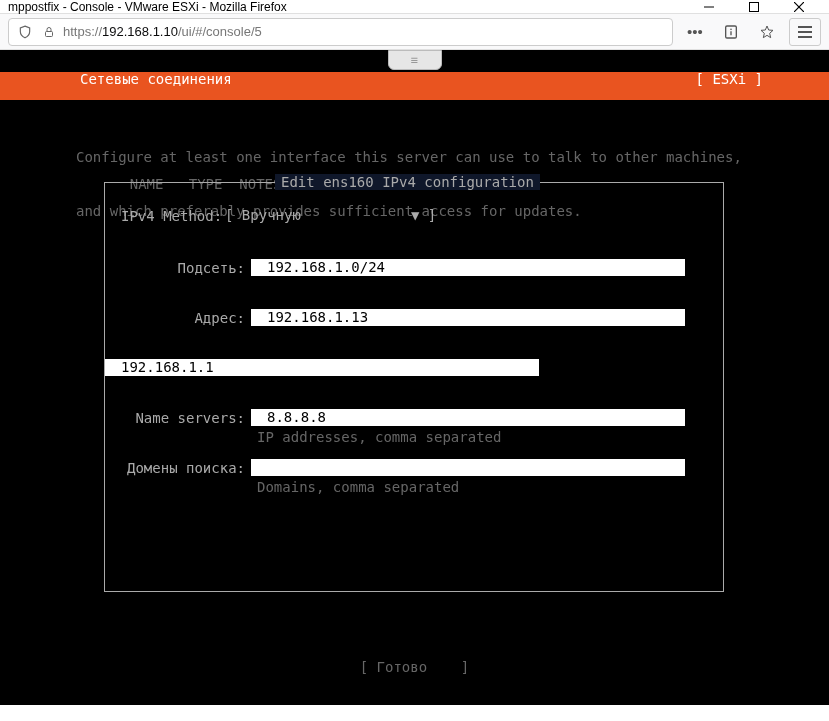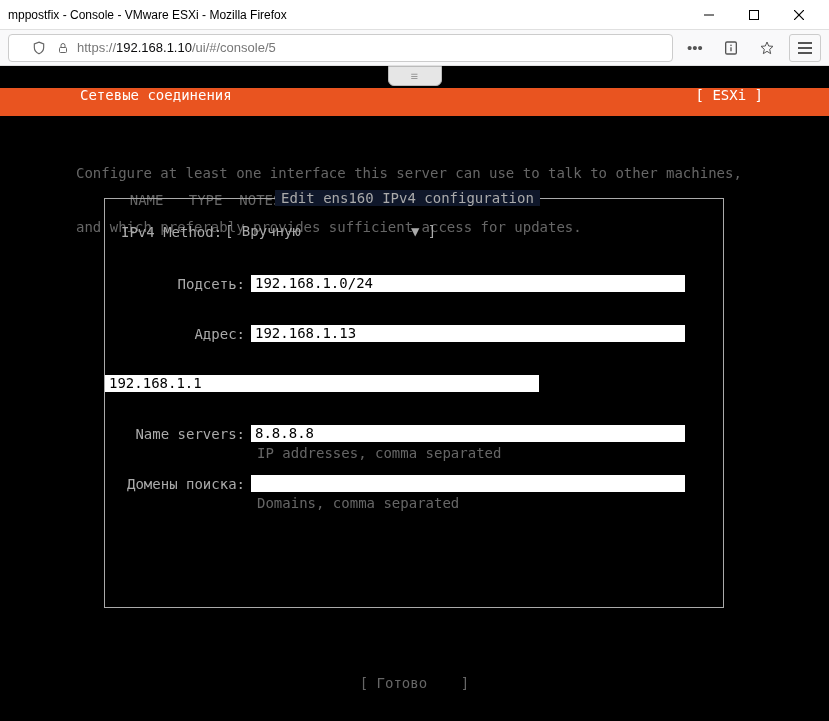--- a/index.html
+++ b/index.html
@@ -6,21 +6,21 @@
   body {
     font-family: Arial, sans-serif;
     background: #fff;
     width: 829px;
     height: 721px;
     overflow: hidden;
     position: relative;
   }
   
   .titlebar {
-    height: 30px;
+    height: 14px;
     background: #fff;
     border-bottom: 1px solid #e0e0e0;
     display: flex;
     align-items: center;
     padding: 0 8px;
     font-size: 12px;
     color: #000;
   }
   .titlebar .title { flex: 1; }
   .win-btn {
@@ -47,21 +47,21 @@
     display: inline-flex; align-items:center; justify-content:center;
     color:#666;
   }
   .urlbar {
     flex: 1;
     height: 28px;
     border: 1px solid #ccc;
     border-radius: 4px;
     display: flex;
     align-items: center;
-    padding: 0 22px;
+    padding: 0 8px;
     font-size: 13px;
     color: #777;
     background:#fff;
   }
   .urlbar .dark { color:#0c0c0d; }
   .tb-icon {
     width: 28px; height: 28px;
     display: flex; align-items:center; justify-content:center;
     color:#555; font-size:15px;
   }
@@ -147,21 +147,21 @@
   }
   .method-row { top:24px; left:0; }
   .method-val { color:#aaa; }
   .field-row .input {
     display:inline-block;
     background:#fff;
     color:#000;
     width:434px;
     height:17px;
     line-height:17px;
-    padding:0 4px;
+    padding:0 16px;
     font-family:inherit;
     font-size:14px;
     border:none;
   }
   .hint {
     color:#666;
     margin-left:152px;
     margin-top:2px;
     line-height:16px;
   }

